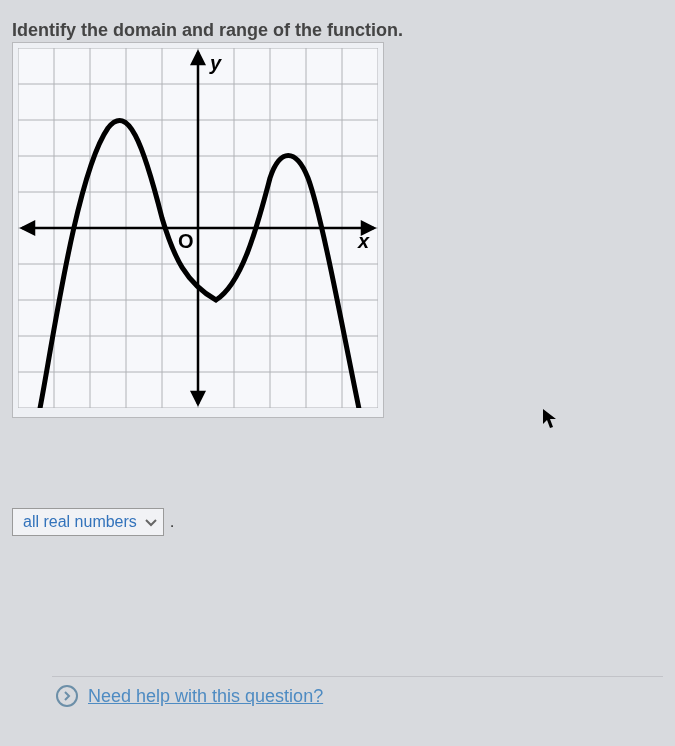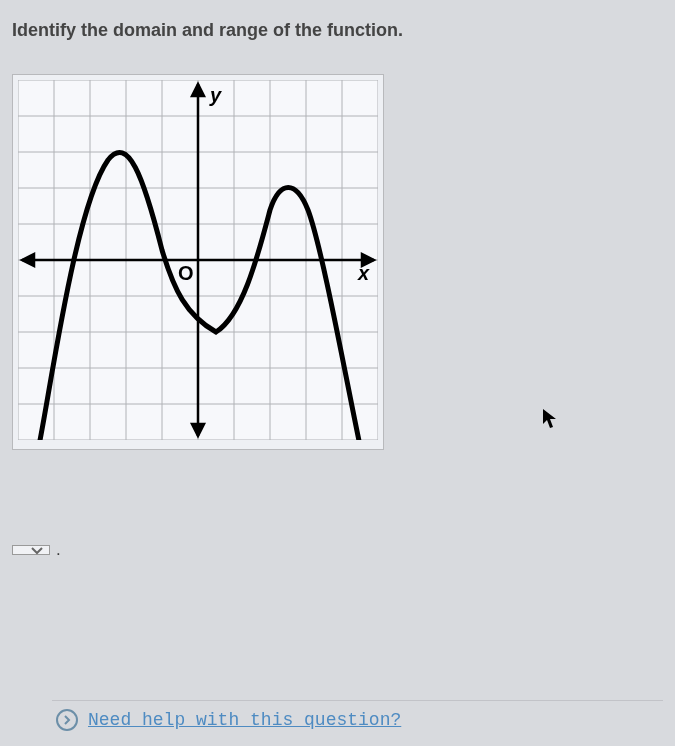--- a/index.html
+++ b/index.html
@@ -9,21 +9,21 @@
       font-family: Arial, Helvetica, sans-serif;
       background: #d8dade;
       color: #3a3a3a;
       padding: 20px 12px;
       position: relative;
     }
     .question-text {
       font-size: 18px;
       font-weight: 600;
       color: #444;
-      margin-bottom: 33px;
+      margin-bottom: 1px;
     }
     .graph-wrap {
       background: #eef0f4;
       padding: 6px;
       display: inline-block;
       box-shadow: inset 0 0 0 1px #b8b9bc;
       margin-bottom: 90px;
     }
     .answer-line {
       font-size: 17px;
@@ -54,21 +54,20 @@
       width: 12px; height: 12px;
       color: #666;
     }
     .help-row {
       display: flex;
       align-items: center;
       gap: 10px;
       padding: 8px 4px;
       border-top: 1px solid #c2c3c8;
       margin-left: 40px;
-      font-family: Liberation Mono, monospace;
     }
     .help-link {
       color: #4e8bc2;
       text-decoration: underline;
       font-size: 18px;
       cursor: pointer;
     }
     .help-icon {
       width: 22px; height: 22px;
       border: 2px solid #6c8fa8;
@@ -144,20 +143,21 @@
              C 262 100, 278 100, 290 130
              C 305 170, 330 310, 345 380" fill="none" stroke="#000" stroke-width="5"></path>
 
     <polygon points="18,380 10,360 30,368" fill="#000"></polygon>
     <polygon points="345,380 336,362 356,366" fill="#000"></polygon>
   </svg>
 </div>
 
 <div class="answer-line">
   <span class="dropdown filled">
+    <span>all real numbers</span>
     <svg class="chev" viewBox="0 0 12 12">
         <path d="M1 4 L6 9 L11 4" fill="none" stroke="currentColor" stroke-width="2"></path>
       </svg>
   </span>
   <span>.</span>
 </div>
 
 <div class="help-row">
   <span class="help-icon">
     <svg width="10" height="10" viewBox="0 0 10 10">

